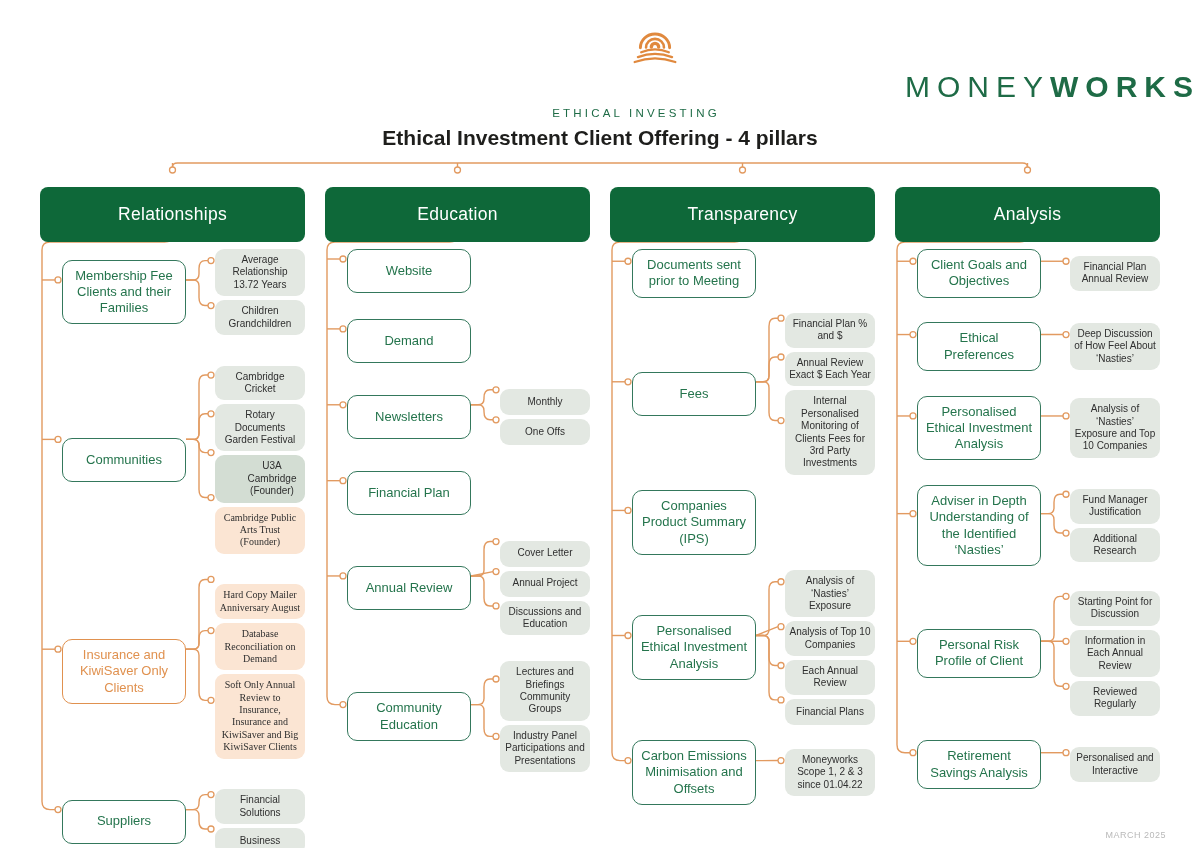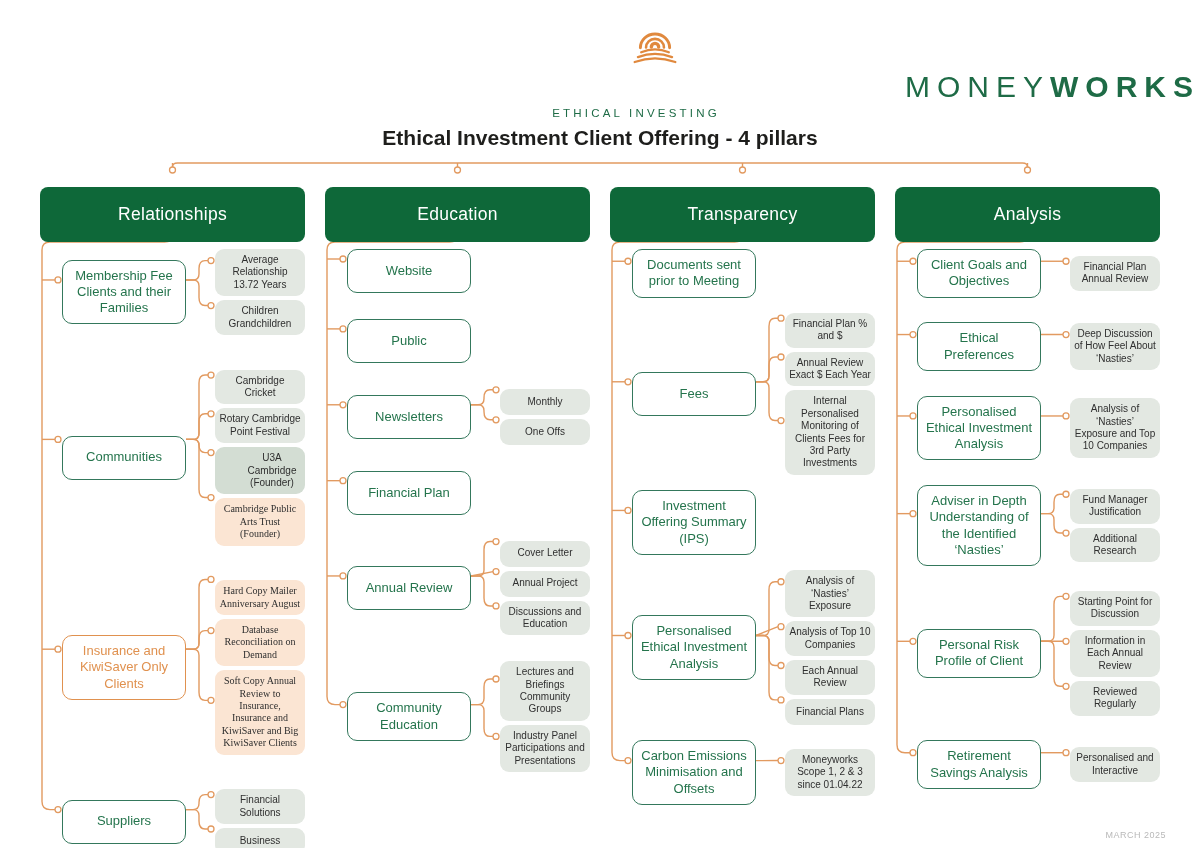--- a/index.html
+++ b/index.html
@@ -211,33 +211,33 @@
               <div class="leaf">Average Relationship 13.72 Years</div>
               <div class="leaf">Children Grandchildren</div>
             </div>
           </div>
           <div class="branch-row">
             <div class="sub-wrap">
               <div class="node">Communities</div>
             </div>
             <div class="leaf-stack">
               <div class="leaf">Cambridge Cricket</div>
-              <div class="leaf">Rotary Cambridge Point Festival</div>
+              <div class="leaf">Rotary Documents Garden Festival</div>
               <div class="leaf sage">U3A Cambridge (Founder)</div>
               <div class="leaf peach">Cambridge Public Arts Trust (Founder)</div>
             </div>
           </div>
           <div class="branch-row">
             <div class="sub-wrap">
               <div class="node orange">Insurance and KiwiSaver Only Clients</div>
             </div>
             <div class="leaf-stack">
               <div class="leaf peach">Hard Copy Mailer Anniversary August</div>
               <div class="leaf peach">Database Reconciliation on Demand</div>
-              <div class="leaf peach">Soft Copy Annual Review to Insurance, Insurance and KiwiSaver and Big KiwiSaver Clients</div>
+              <div class="leaf peach">Soft Only Annual Review to Insurance, Insurance and KiwiSaver and Big KiwiSaver Clients</div>
             </div>
           </div>
           <div class="branch-row">
             <div class="sub-wrap">
               <div class="node">Suppliers</div>
             </div>
             <div class="leaf-stack">
               <div class="leaf">Financial Solutions</div>
               <div class="leaf">Business</div>
             </div>
@@ -247,21 +247,21 @@
       <div class="column c1" style="left: 325px;">
         <div class="pillar-header">Education</div>
         <div class="branches">
           <div class="branch-row">
             <div class="sub-wrap">
               <div class="node">Website</div>
             </div>
           </div>
           <div class="branch-row">
             <div class="sub-wrap">
-              <div class="node">Public</div>
+              <div class="node">Demand</div>
             </div>
           </div>
           <div class="branch-row">
             <div class="sub-wrap">
               <div class="node">Newsletters</div>
             </div>
             <div class="leaf-stack">
               <div class="leaf">Monthly</div>
               <div class="leaf">One Offs</div>
             </div>
@@ -305,21 +305,21 @@
               <div class="node">Fees</div>
             </div>
             <div class="leaf-stack">
               <div class="leaf">Financial Plan % and $</div>
               <div class="leaf">Annual Review Exact $ Each Year</div>
               <div class="leaf">Internal Personalised Monitoring of Clients Fees for 3rd Party Investments</div>
             </div>
           </div>
           <div class="branch-row">
             <div class="sub-wrap">
-              <div class="node">Investment Offering Summary (IPS)</div>
+              <div class="node">Companies Product Summary (IPS)</div>
             </div>
           </div>
           <div class="branch-row">
             <div class="sub-wrap">
               <div class="node">Personalised Ethical Investment Analysis</div>
             </div>
             <div class="leaf-stack">
               <div class="leaf">Analysis of ‘Nasties’ Exposure</div>
               <div class="leaf">Analysis of Top 10 Companies</div>
               <div class="leaf">Each Annual Review</div>

